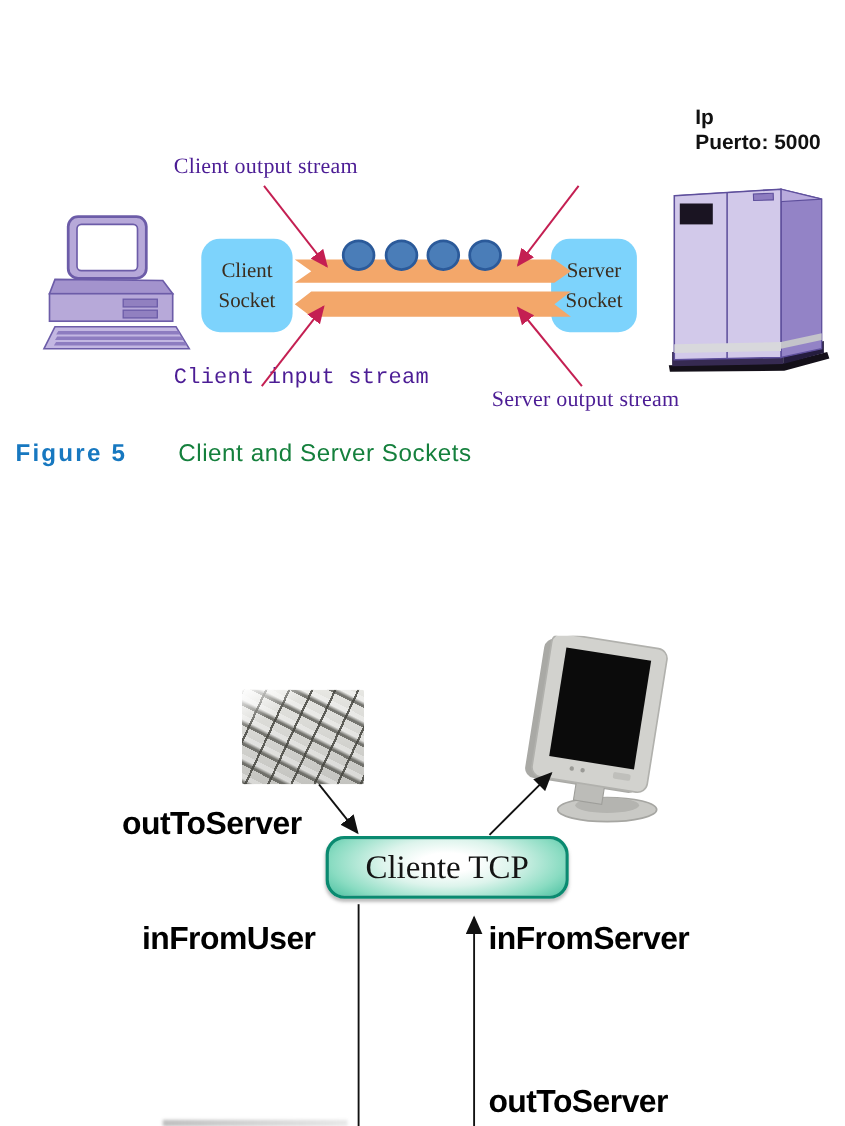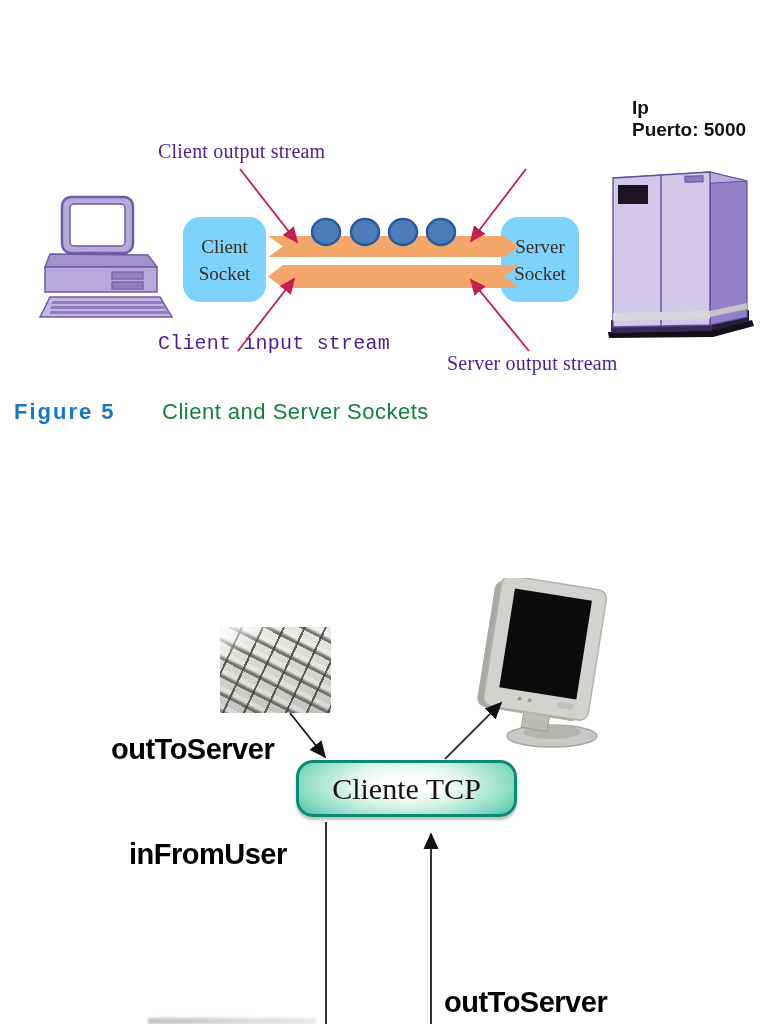--- a/index.html
+++ b/index.html
@@ -150,17 +150,18 @@
     <line x1="326" y1="822" x2="326" y2="1024" stroke="#111" stroke-width="1.7"></line>
     <line x1="431" y1="1024" x2="431" y2="834" stroke="#111" stroke-width="1.7" marker-end="url(#blk-head)"></line>
   </svg>
 
   <div class="abs" id="cliente-tcp-box">
     <span>Cliente TCP</span>
   </div>
 
   <div class="abs blabel" id="lbl-infromuser">outToServer</div>
   <div class="abs blabel" id="lbl-outtoserver">inFromUser</div>
+  <div class="abs blabel" id="lbl-infromserver">inFromServer</div>
   <div class="abs blabel" id="lbl-outtoclient">outToServer</div>
 
   <div class="abs" id="bottom-smudge"></div>
 
 </div>
 
 </body></html>

